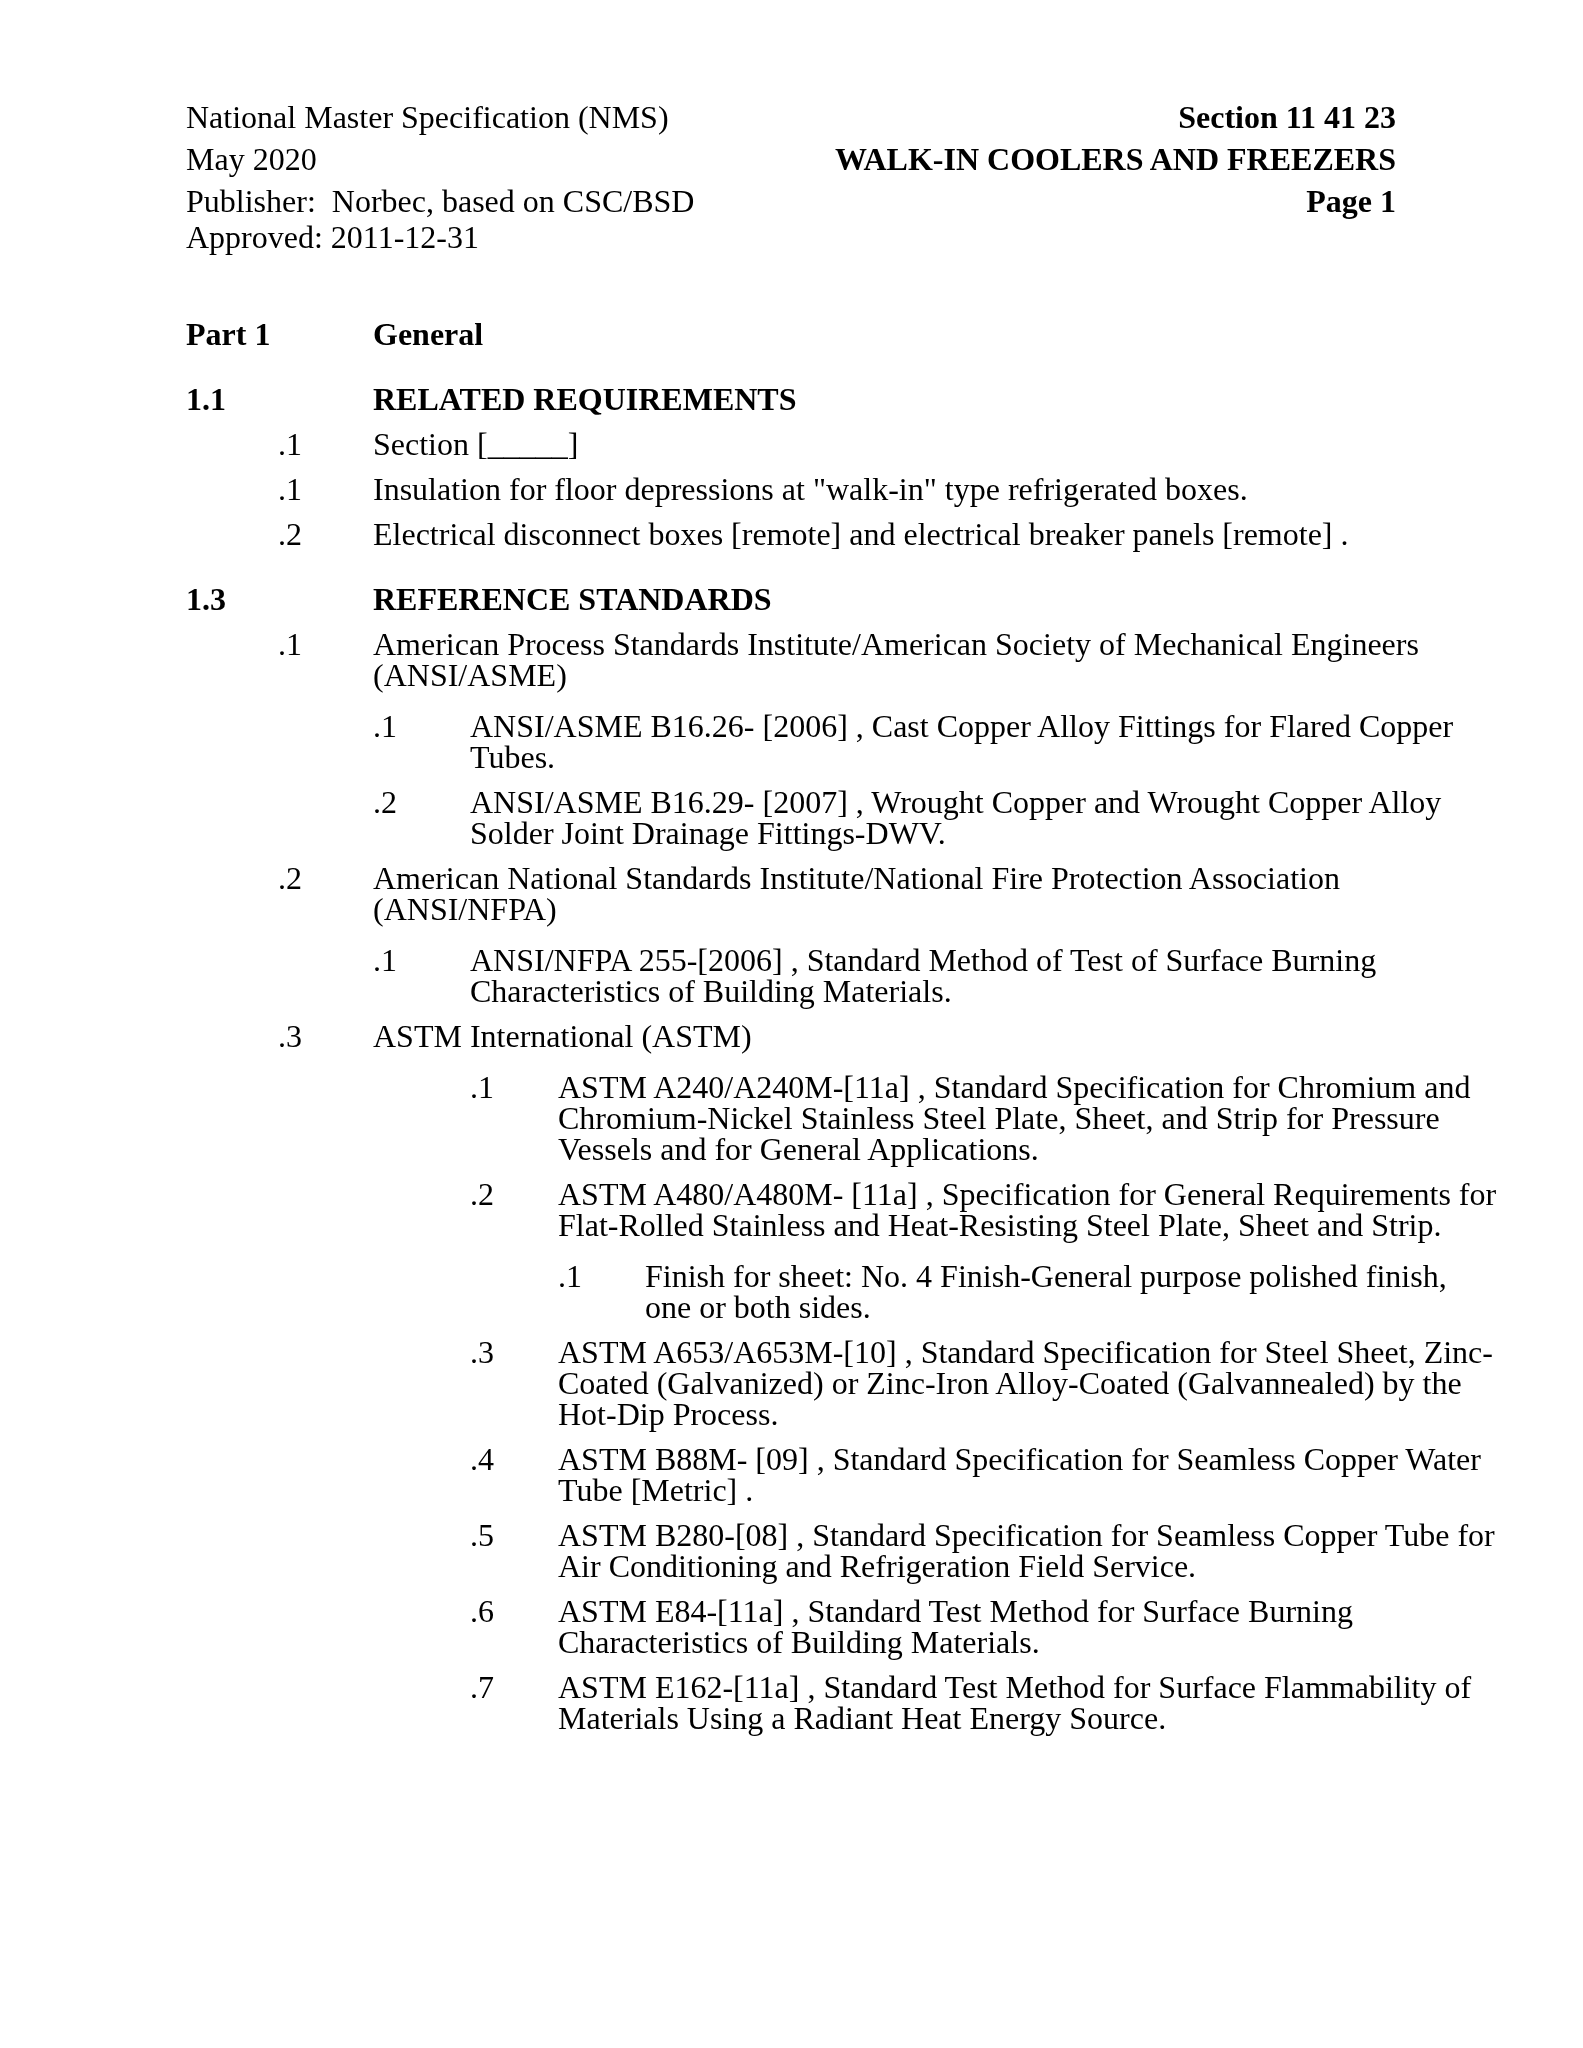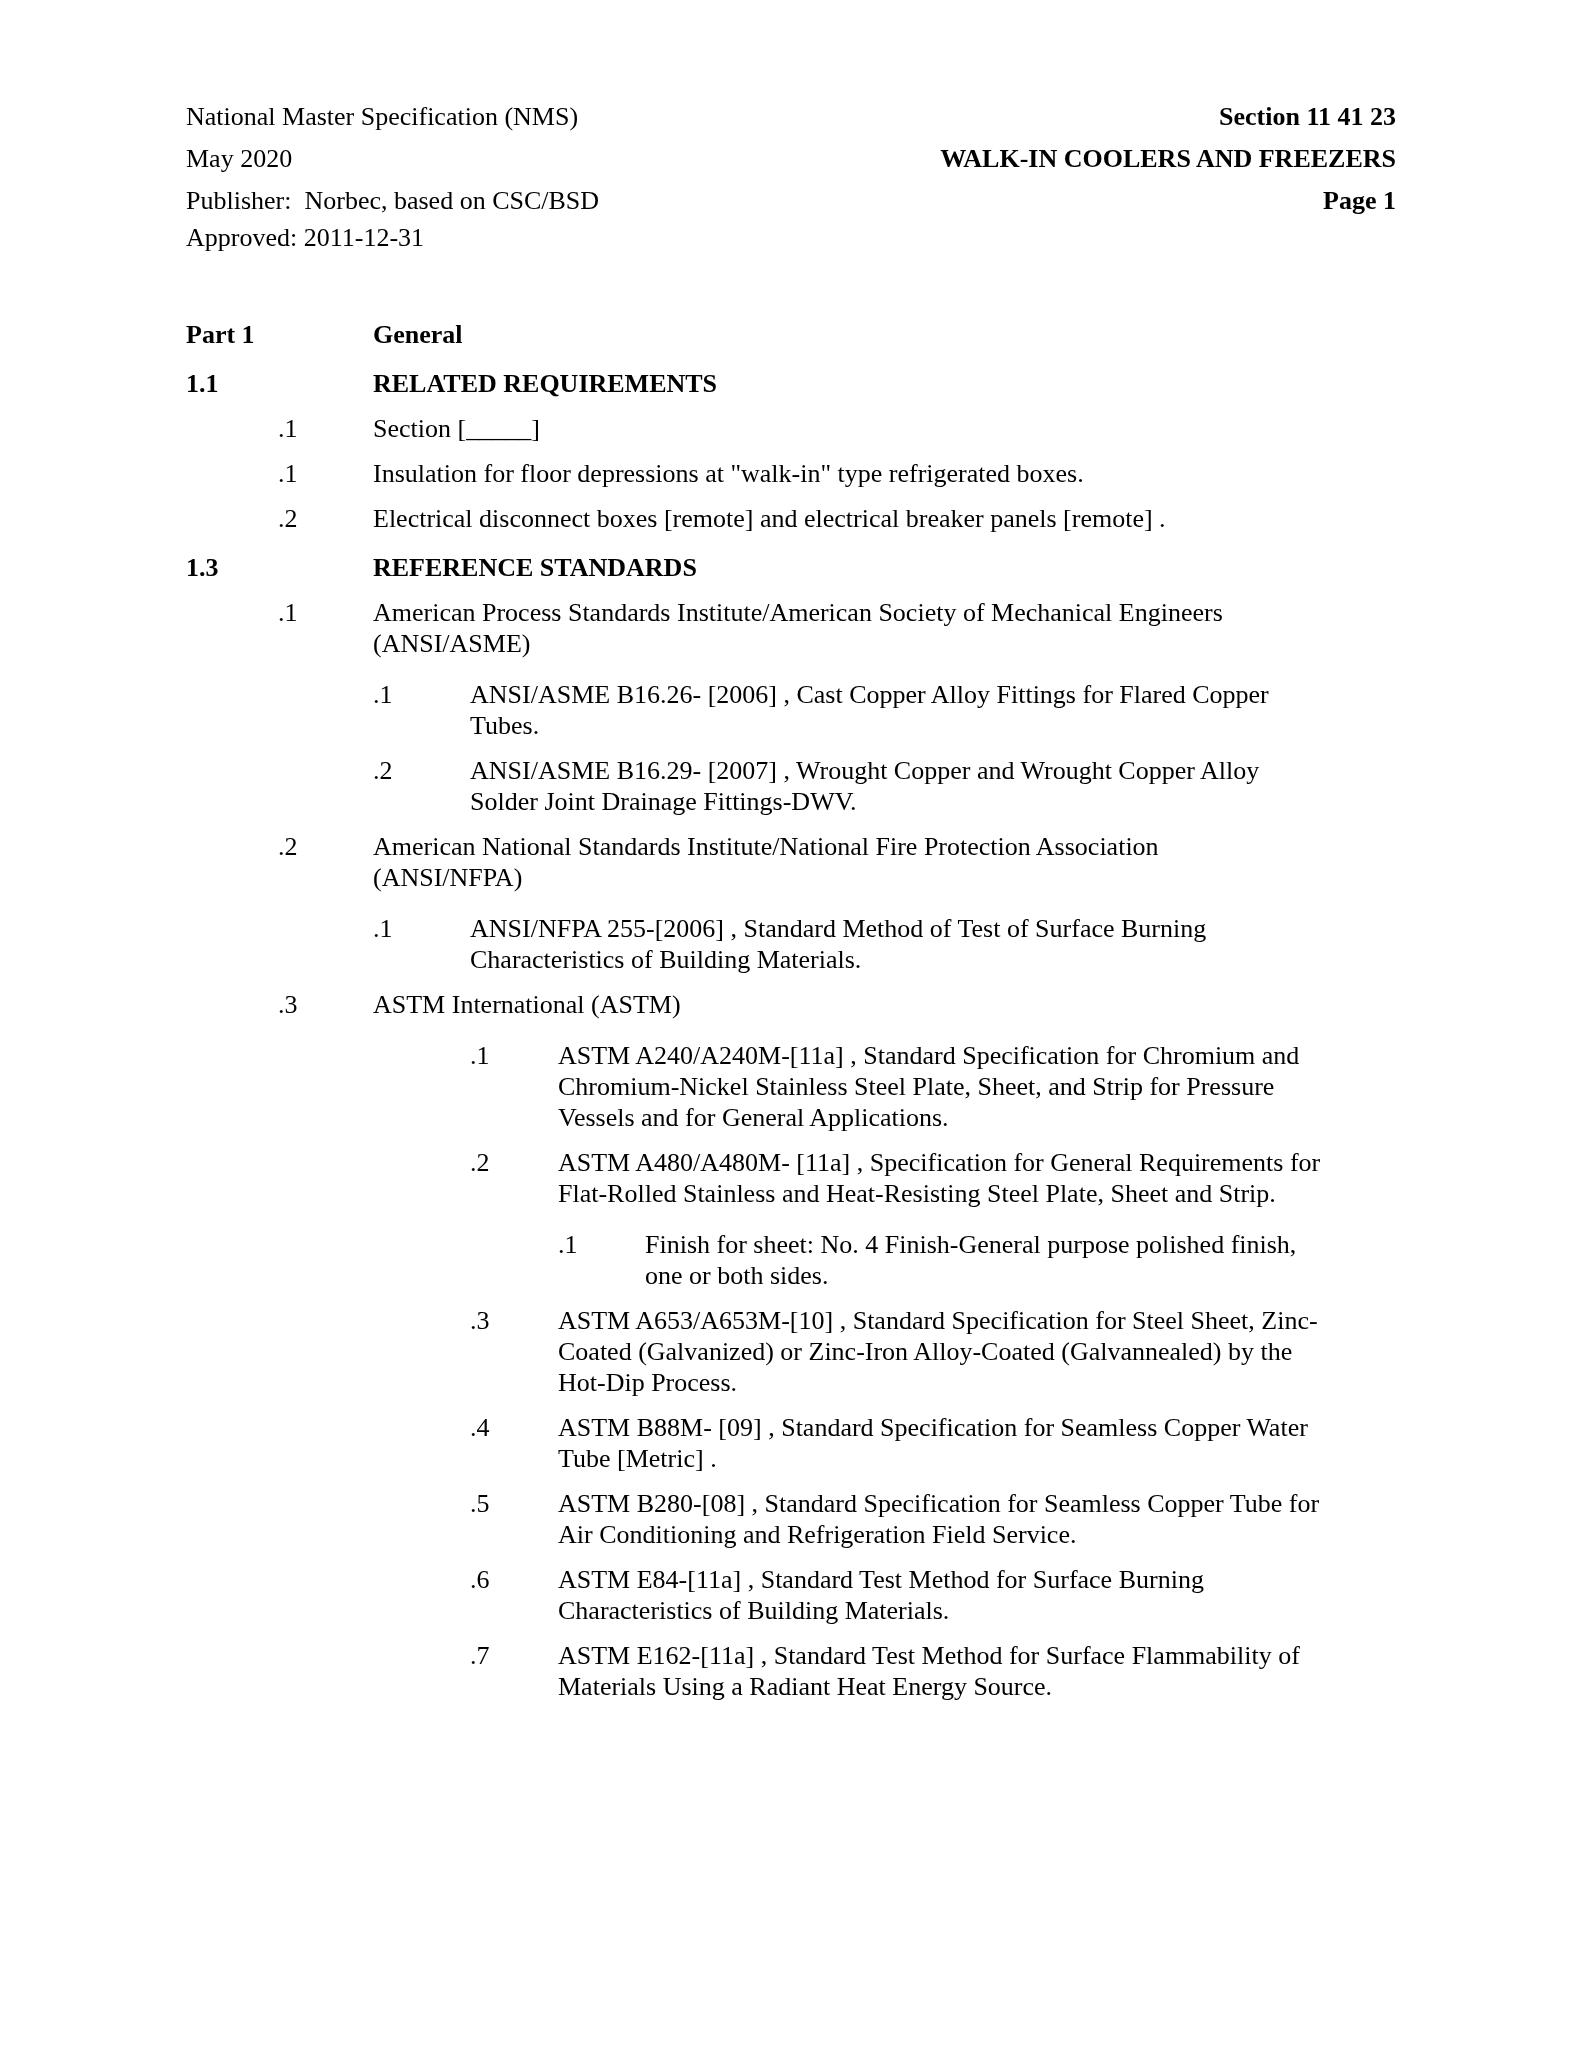--- a/index.html
+++ b/index.html
@@ -1,32 +1,32 @@
 <!DOCTYPE html>
 <html><head>
 <meta charset="utf-8">
 <style>
   html,body{margin:0;padding:0;background:#ffffff;}
   .page{
     position:relative;
     width:1583px;height:2048px;
     background:#ffffff;color:#000000;
     font-family:"Liberation Serif","DejaVu Serif",serif;
-    font-size:26px;
+    font-size:32px;
     box-sizing:border-box;
     padding:96px 0 0 186px;
     overflow:hidden;
   }
   .header{display:flex;justify-content:space-between;width:1210px;line-height:42px;}
   .header .hline{white-space:pre;}
   .header-right{text-align:right;font-weight:bold;}
   .approved{margin-top:0;line-height:31px;white-space:pre;}
   .doc-body{margin:0;}
   .row{display:flex;align-items:flex-start;line-height:31px;margin-top:14px;}
-  .row.h{margin-top:18px;}
+  .row.h{margin-top:34px;}
   .row.sub{margin-top:20px;}
   .row.part{margin-top:66px;}
   .row.h .num,.row.h .txt{font-weight:bold;}
   .num{flex:0 0 auto;white-space:pre;}
   .txt{white-space:pre-wrap;padding-right:60px;}
   .h  .num{width:187px;}
   .l1{padding-left:92px;}  .l1 .num{width:95px;}
   .l2{padding-left:187px;} .l2 .num{width:97px;}
   .l2b{padding-left:284px;}.l2b .num{width:88px;}
   .l3{padding-left:372px;} .l3 .num{width:87px;}

